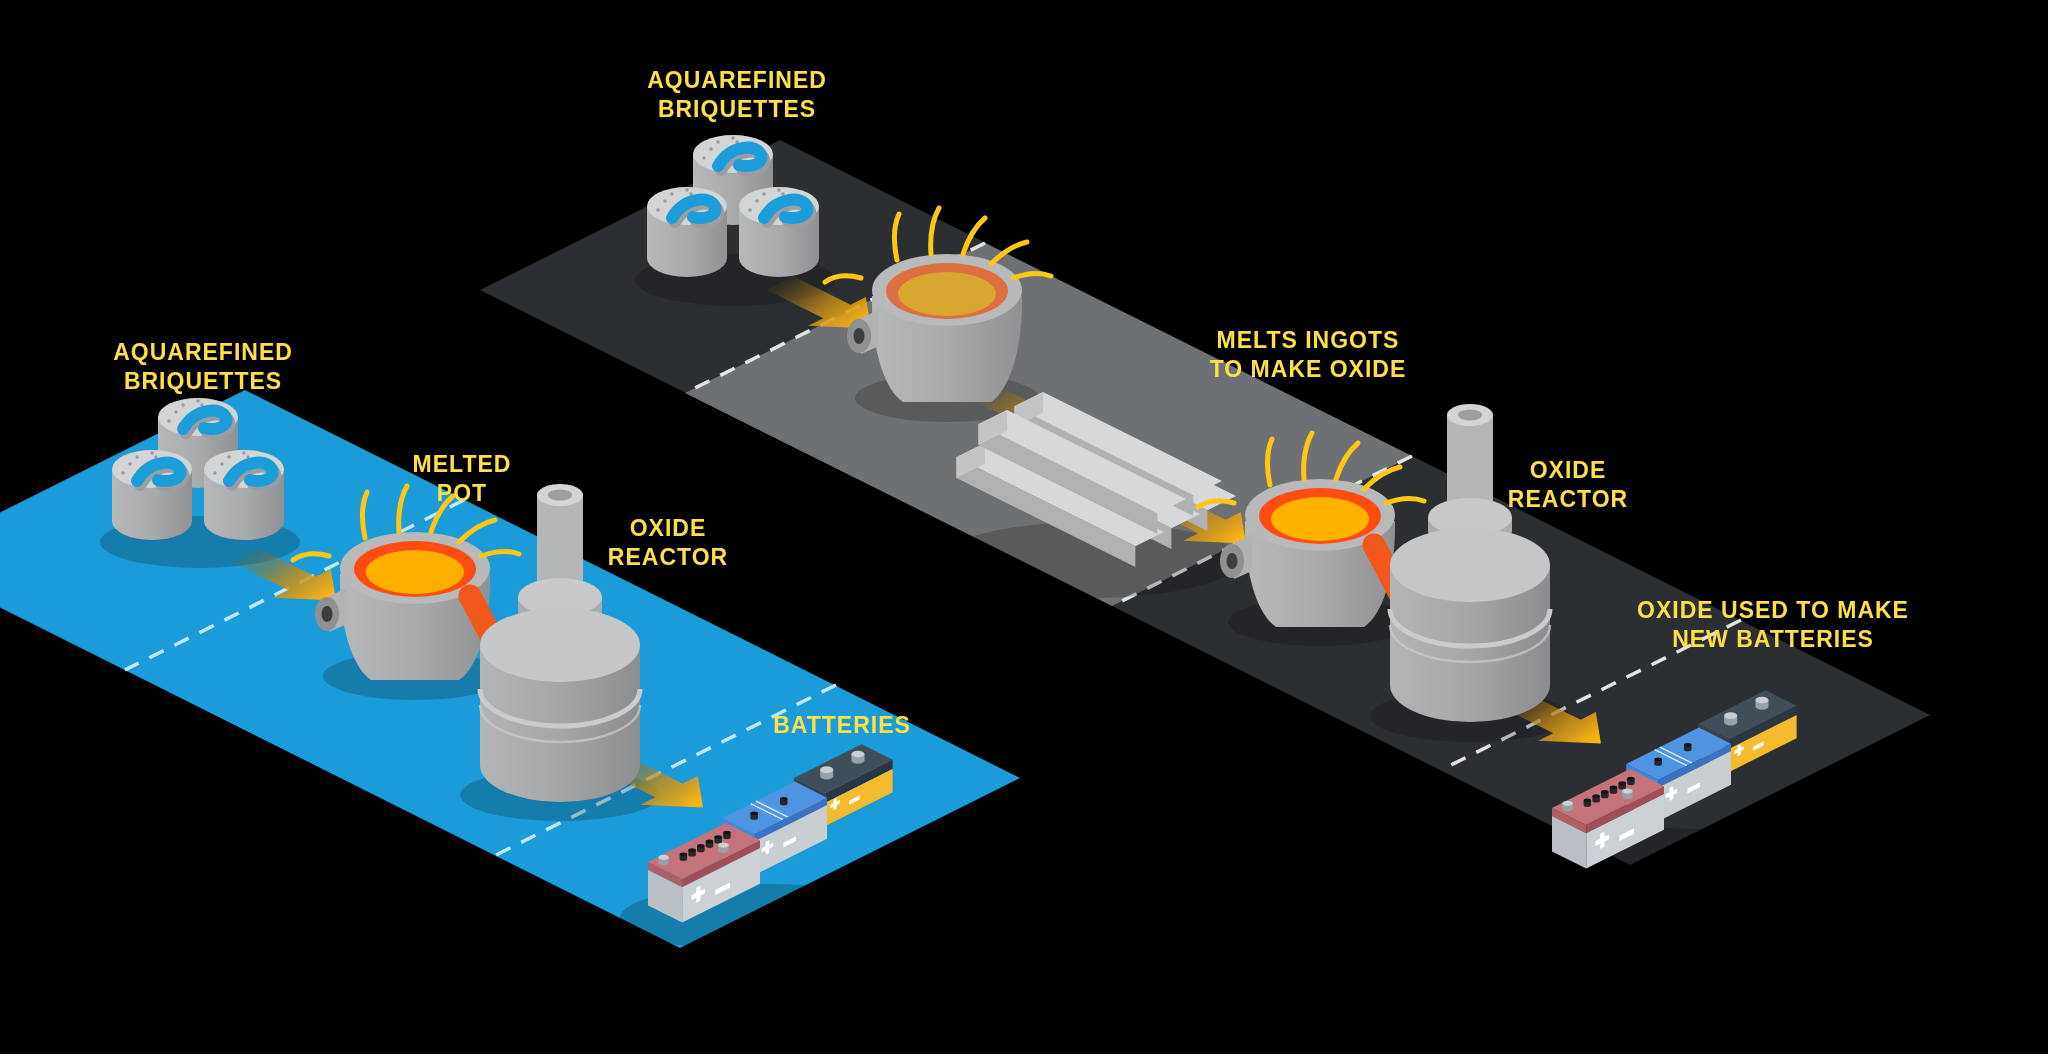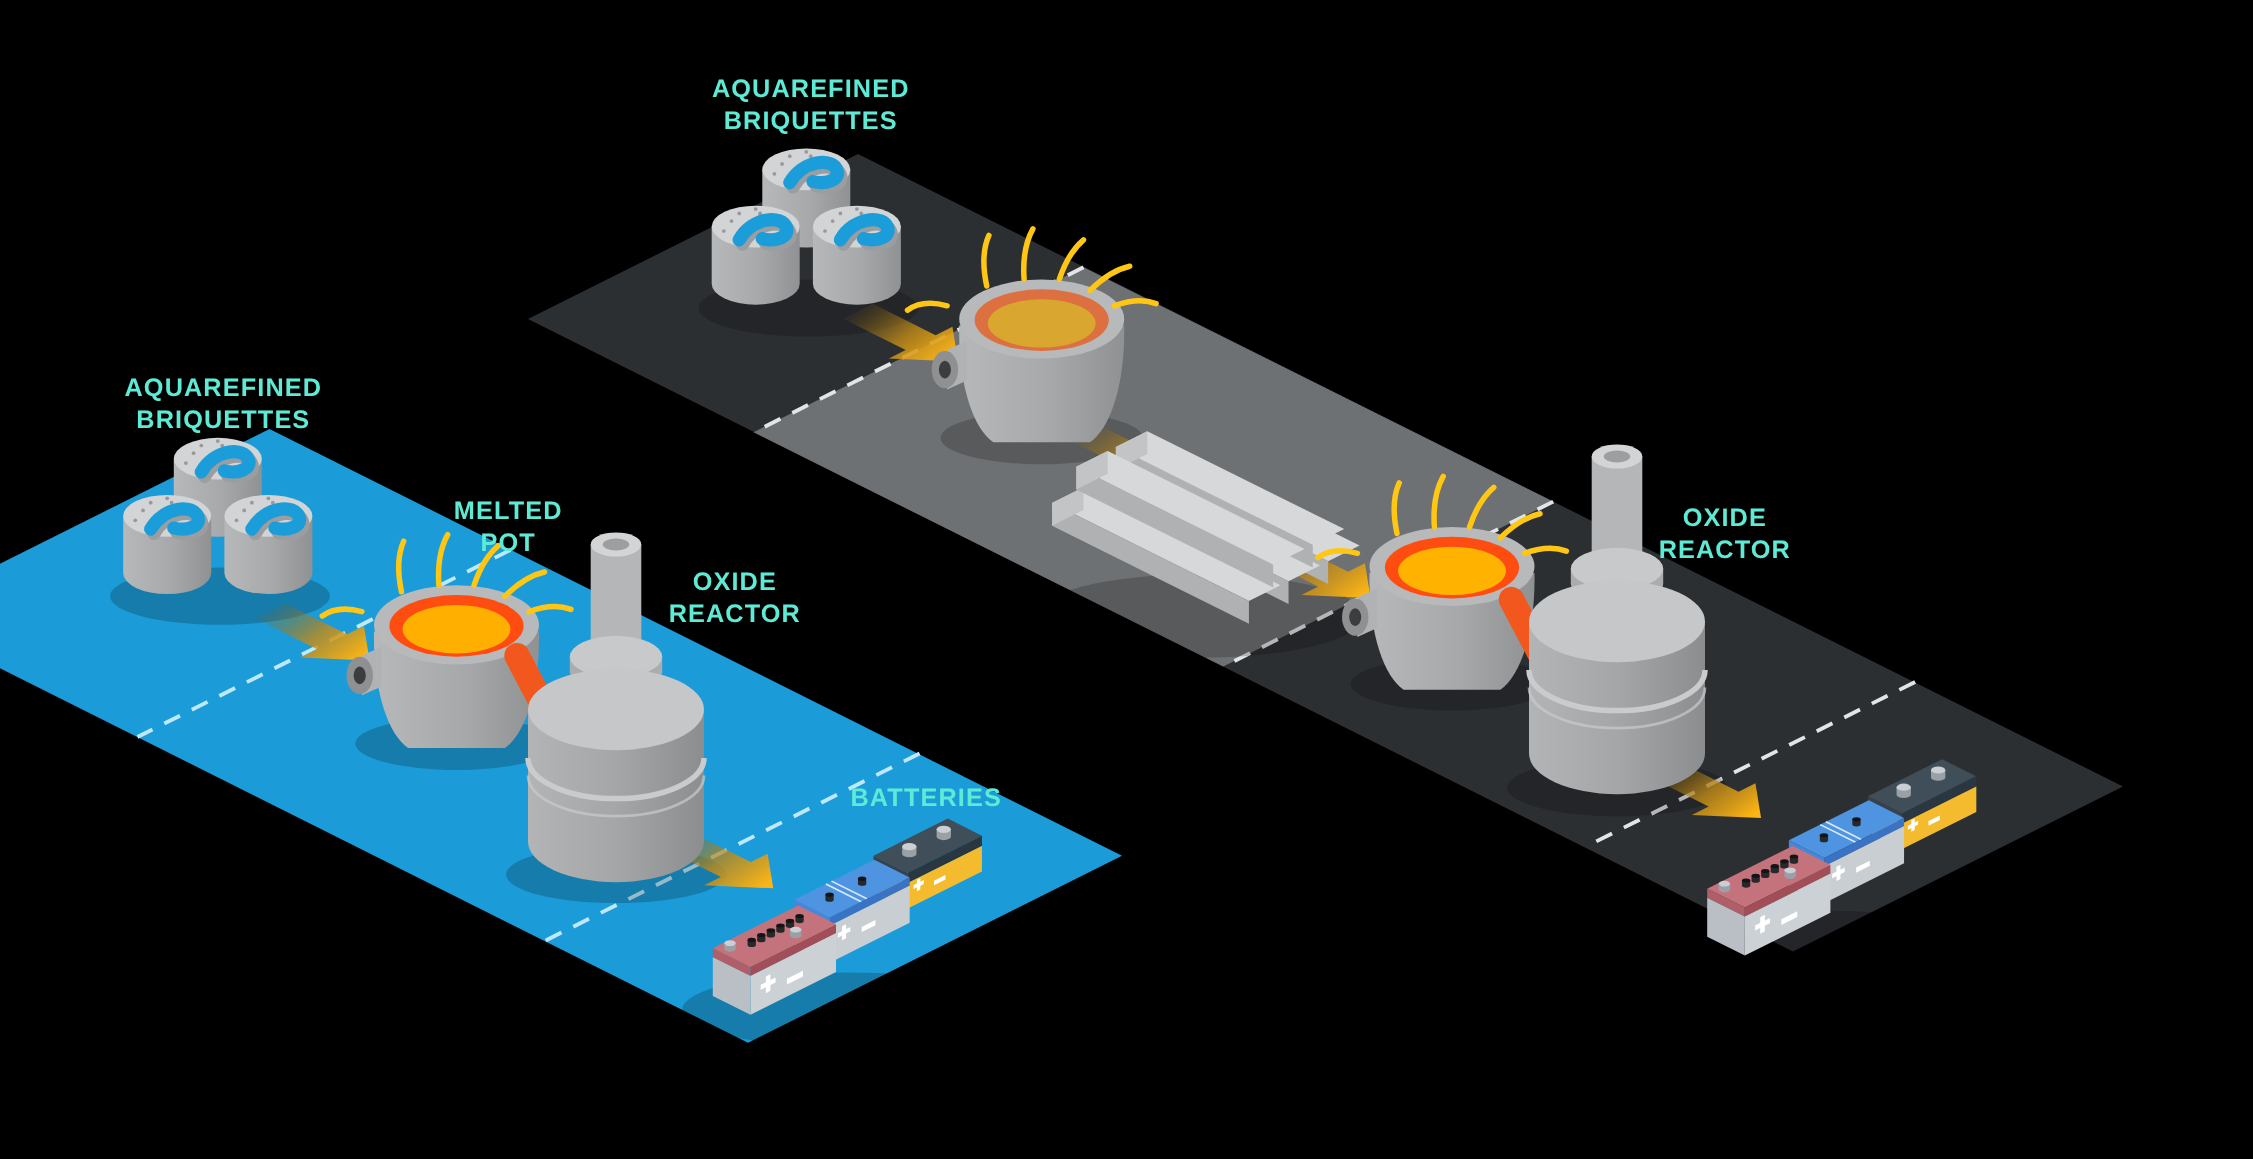--- a/index.html
+++ b/index.html
@@ -1,20 +1,20 @@
 <!DOCTYPE html>
 <html><head>
 <meta charset="utf-8">
 <style>
   html,body{margin:0;padding:0;background:#000;}
   .scene{position:relative;width:2048px;height:1054px;background:#000;overflow:hidden;
          font-family:"Liberation Sans",sans-serif;}
   .scene svg{position:absolute;left:0;top:0;}
   .labels{position:absolute;left:0;top:0;width:100%;height:100%;pointer-events:none;}
-  .lbl{position:absolute;transform:translateX(-50%);text-align:center;color:#5eead4;
+  .lbl{position:absolute;transform:translateX(-50%);text-align:center;color:#fde047;
        font-weight:700;font-size:23px;line-height:29px;letter-spacing:1px;white-space:nowrap;}
   .lbl span{display:block;}
 </style>
 </head>
 <body>
 
 <div class="scene">
 <svg width="2048" height="1054" viewBox="0 0 2048 1054">
   <defs>
     <linearGradient id="gPot" x1="0" y1="0" x2="1" y2="0">
@@ -237,18 +237,26 @@
         <span>REACTOR</span>
   </div>
   <div class="lbl" style="left:842px;top:711px">
     <span>BATTERIES</span>
         <span></span>
   </div>
   <div class="lbl" style="left:737px;top:66px">
     <span>AQUAREFINED</span>
         <span>BRIQUETTES</span>
   </div>
+  <div class="lbl" style="left:1308px;top:326px">
+    <span>MELTS INGOTS</span>
+        <span>TO MAKE OXIDE</span>
+  </div>
   <div class="lbl" style="left:1568px;top:456px">
     <span>OXIDE</span>
         <span>REACTOR</span>
   </div>
+  <div class="lbl" style="left:1773px;top:596px">
+    <span>OXIDE USED TO MAKE</span>
+        <span>NEW BATTERIES</span>
+  </div>
 </div>
 </div>
 
 </body></html>

